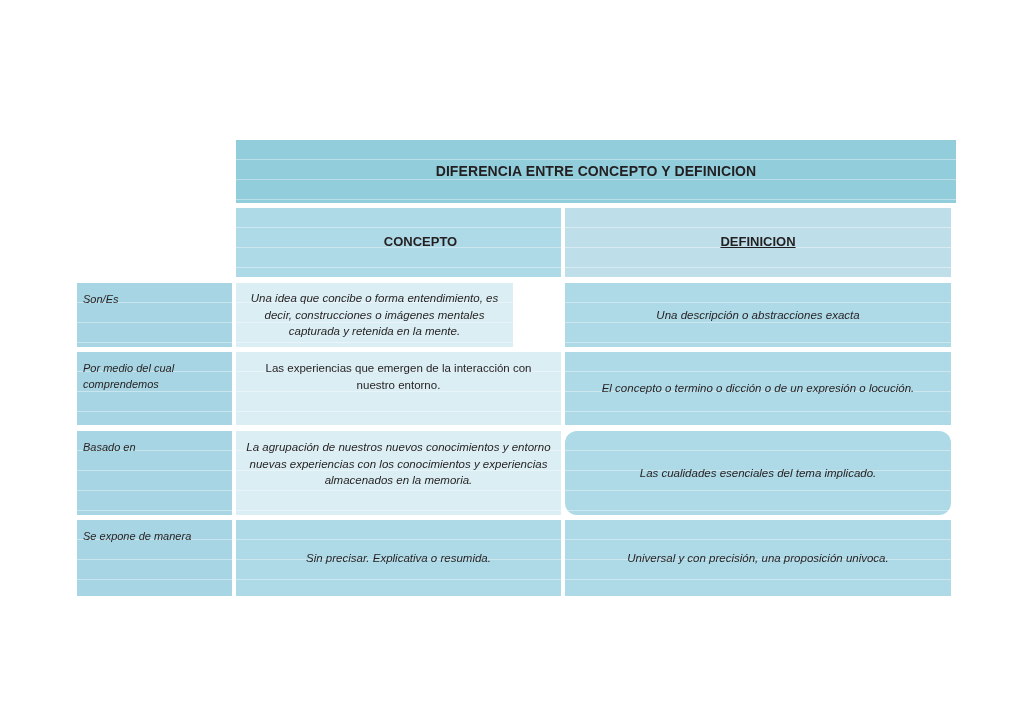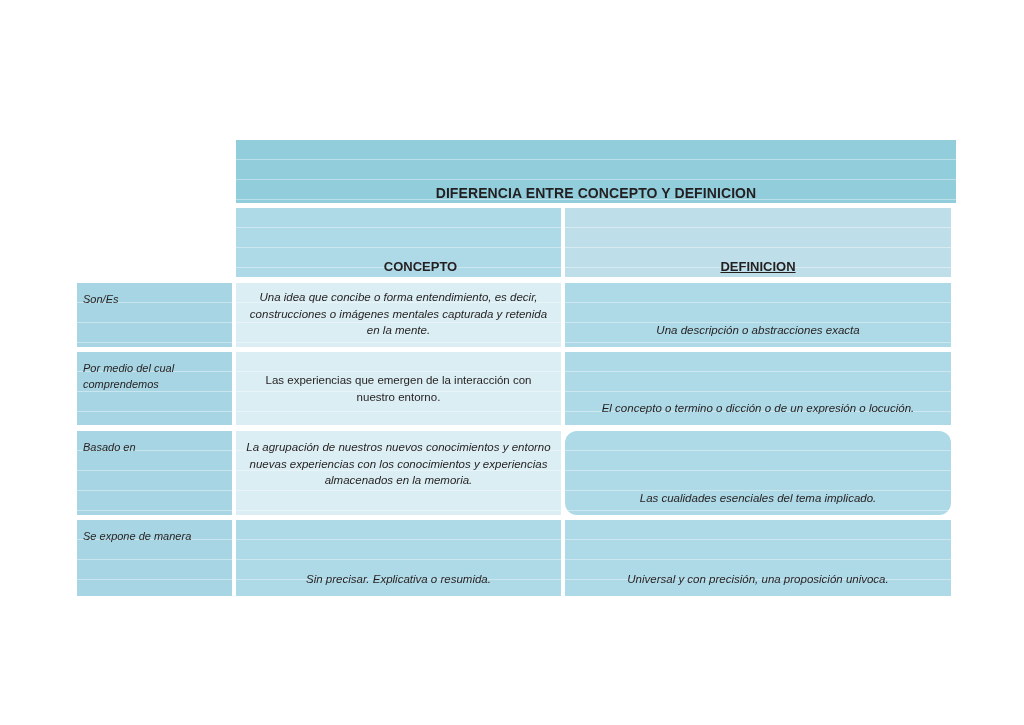--- a/index.html
+++ b/index.html
@@ -84,26 +84,25 @@
   }
   .t-body {
     font-style: italic;
     font-size: 11.5px;
     text-align: center;
   }
   .t-body-roman {
     font-style: normal;
     font-size: 11.5px;
     text-align: center;
-    margin-top: 12px;
   }
 
   
   .v-top    { align-items: flex-start; }
-  .v-center { align-items: flex-end; }
+  .v-center { align-items: center; }
   .pad-l    { padding: 9px 8px 0 6px; }
   .pad-b    { padding: 8px 10px; }
 </style>
 </head>
 <body>
 
 <div id="page">
 
   <div class="cell c-title v-center" style="left:236px; top:140px; width:720px; height:63px;">
     <div class="inner t-title">DIFERENCIA ENTRE CONCEPTO Y DEFINICION</div>
@@ -113,21 +112,21 @@
     <div class="inner t-colhead">CONCEPTO</div>
   </div>
 
   <div class="cell c-defin v-center" style="left:565px; top:208px; width:386px; height:69px;">
     <div class="inner t-colhead">DEFINICION</div>
   </div>
 
   <div class="cell c-left v-top pad-l" style="left:77px; top:283px; width:155px; height:64px;">
     <div class="inner t-rowlabel">Son/Es</div>
   </div>
-  <div class="cell c-mid v-center pad-b" style="left:236px; top:283px; width:325px; height:64px;">
+  <div class="cell c-mid v-center pad-b" style="left:236px; top:283px; width:277px; height:64px;">
     <div class="inner t-body">Una idea que concibe o forma entendimiento, es decir, construcciones o imágenes mentales capturada y retenida en la mente.</div>
   </div>
   <div class="cell c-right v-center pad-b" style="left:565px; top:283px; width:386px; height:64px;">
     <div class="inner t-body">Una descripción o abstracciones exacta</div>
   </div>
 
   <div class="cell c-left v-top pad-l" style="left:77px; top:352px; width:155px; height:73px;">
     <div class="inner t-rowlabel">Por medio del cual comprendemos</div>
   </div>
   <div class="cell c-mid v-top pad-b" style="left:236px; top:352px; width:325px; height:73px;">

